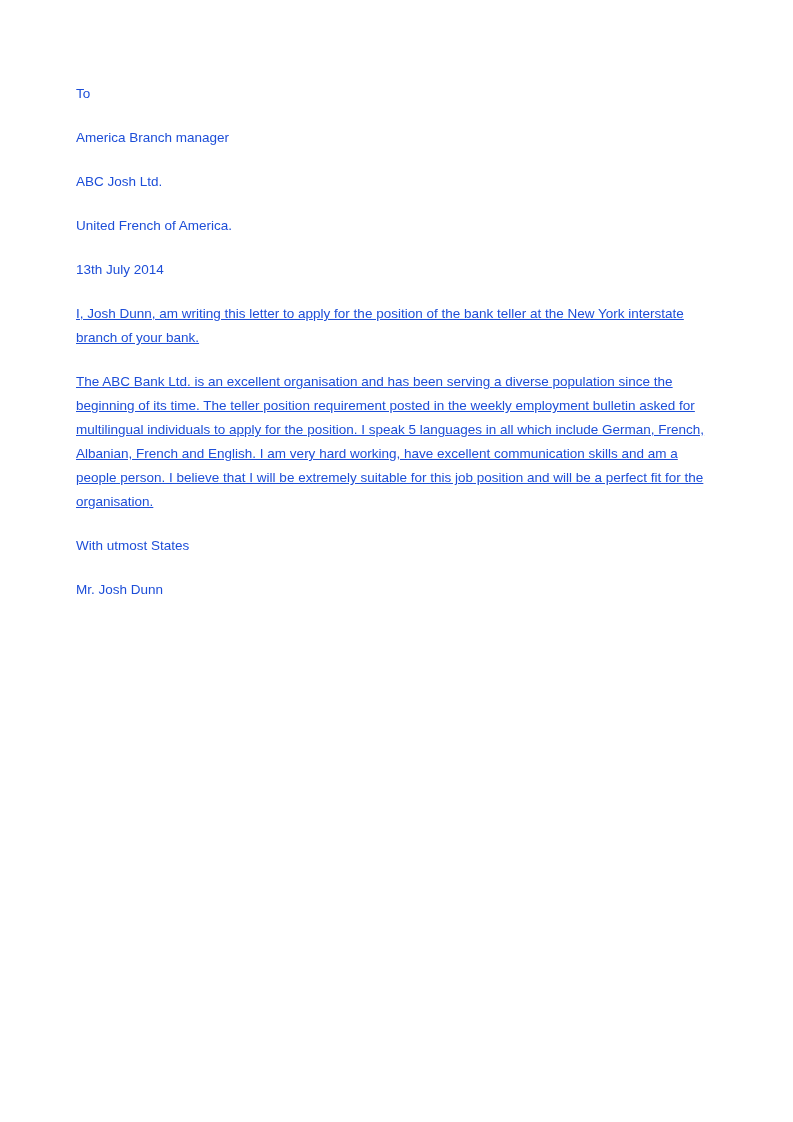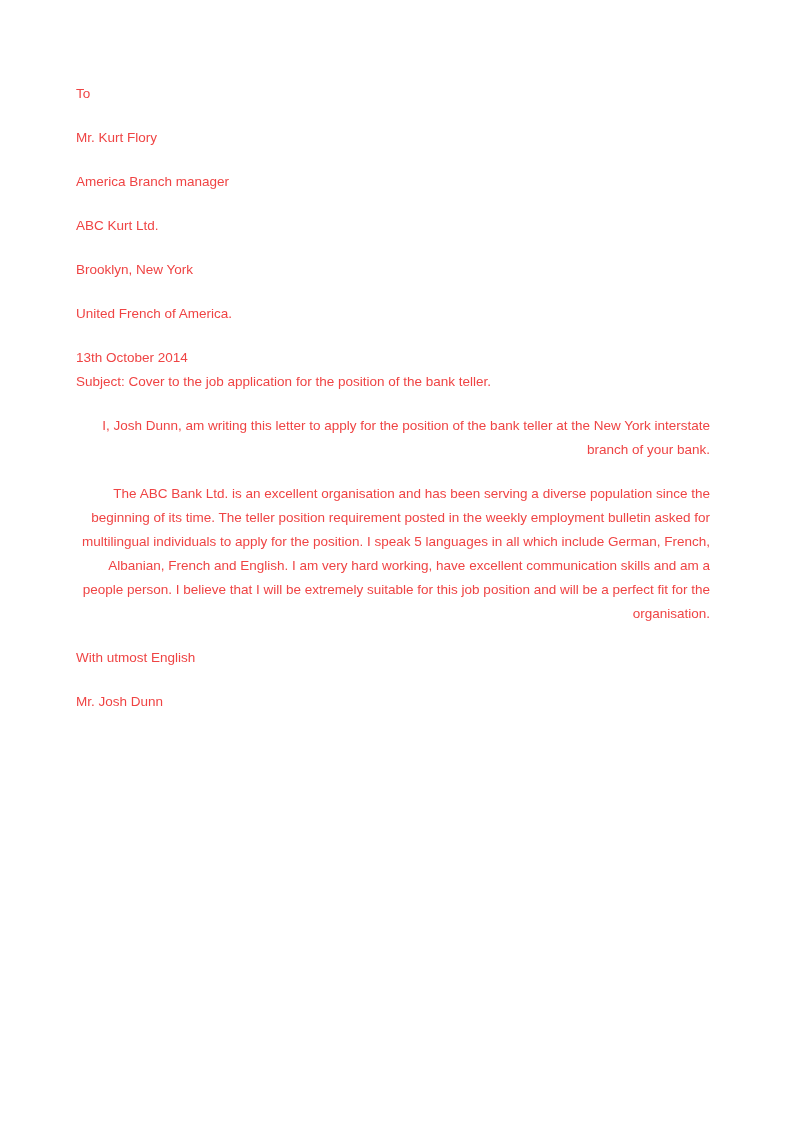--- a/index.html
+++ b/index.html
@@ -18,79 +18,73 @@
   }
   .letter {
     position: absolute;
     left: 76px;
     top: 82px;
     width: 634px;
     font-family: "Liberation Sans Narrow", "Liberation Sans", "DejaVu Sans", sans-serif;
     font-stretch: condensed;
     font-size: 13.5px;
     line-height: 24px;
-    color: #ef4444;
+    color: #1d4ed8;
     -webkit-font-smoothing: antialiased;
   }
   .block {
     margin: 0 0 20px 0;
   }
   .block:last-child {
     margin-bottom: 4px;
   }
   .block .line {
     display: block;
     white-space: pre-wrap;
   }
   .para {
     margin: 0 0 20px 0;
-    text-align: right;
+    text-align: left;
+    text-decoration: underline;
   }
 </style>
 </head>
 <body>
 
 <div class="page">
   <div class="letter">
 
     <div class="block">
       <span class="line">To</span>
     </div>
 
-    <div class="block">
-      <span class="line">Mr. Kurt Flory</span>
-    </div>
 
     <div class="block">
       <span class="line">America Branch manager</span>
     </div>
 
     <div class="block">
-      <span class="line">ABC Kurt Ltd.</span>
+      <span class="line">ABC Josh Ltd.</span>
     </div>
 
-    <div class="block">
-      <span class="line">Brooklyn, New York</span>
-    </div>
 
     <div class="block">
       <span class="line">United French of America.</span>
     </div>
 
     <div class="block">
-      <span class="line">13th October 2014</span>
-      <span class="line">Subject: Cover to the job application for the position of the bank teller.</span>
+      <span class="line">13th July 2014</span>
     </div>
 
 
     <p class="para">I, Josh Dunn, am writing this letter to apply for the position of the bank teller at the New York interstate branch of your bank.</p>
     <p class="para">The ABC Bank Ltd. is an excellent organisation and has been serving a diverse population since the beginning of its time. The teller position requirement posted in the weekly employment bulletin asked for multilingual individuals to apply for the position. I speak 5 languages in all which include German, French, Albanian, French and English. I am very hard working, have excellent communication skills and am a people person. I believe that I will be extremely suitable for this job position and will be a perfect fit for the organisation.</p>
 
     <div class="block">
-      <span class="line">With utmost English</span>
+      <span class="line">With utmost States</span>
     </div>
 
     <div class="block">
       <span class="line">Mr. Josh Dunn</span>
     </div>
 
   </div>
 </div>
 
 </body></html>

